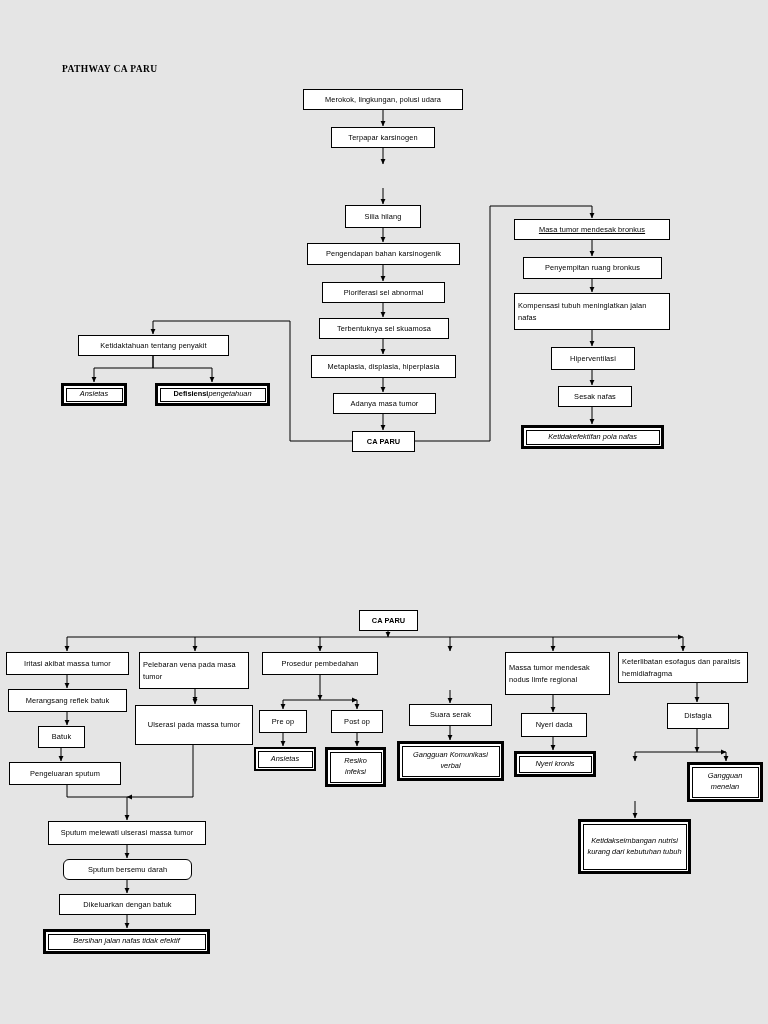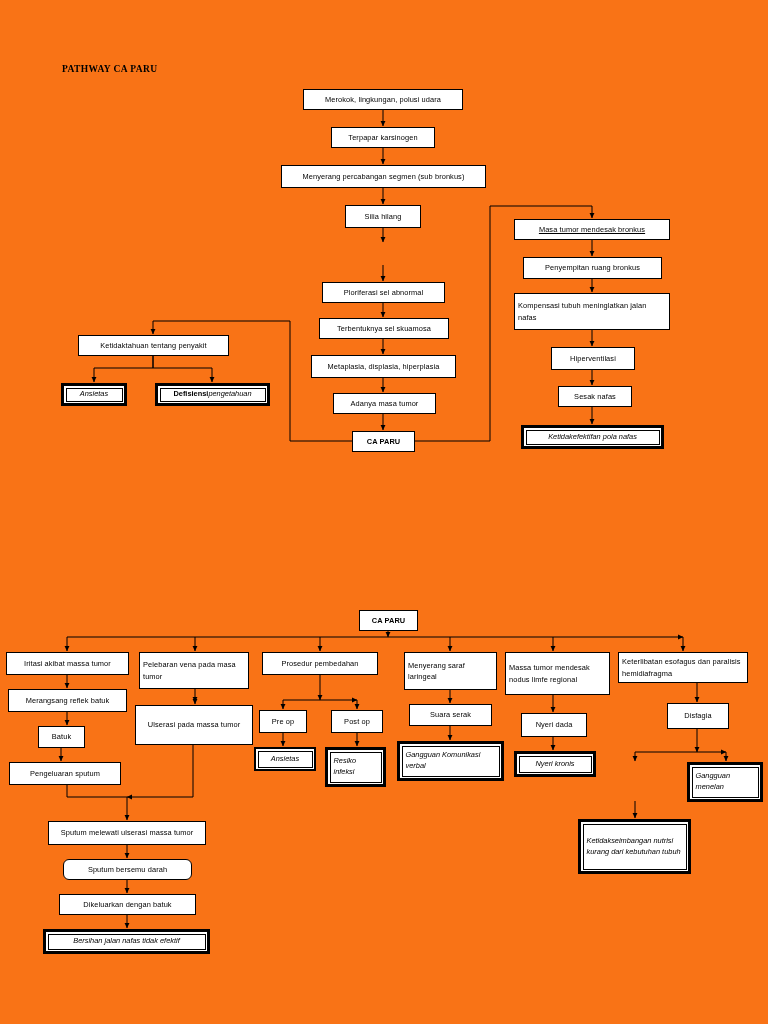--- a/index.html
+++ b/index.html
@@ -5,21 +5,21 @@
 <style>
   html, body {
     margin: 0;
     padding: 0;
     background: #ffffff;
   }
   #page {
     position: relative;
     width: 768px;
     height: 1024px;
-    background: #f97316;
+    background: #e5e5e5;
     overflow: hidden;
     font-family: "Liberation Sans", sans-serif;
   }
   #wires {
     position: absolute;
     left: 0; top: 0;
     width: 768px; height: 1024px;
     pointer-events: none;
   }
   .title {
@@ -57,20 +57,21 @@
   }
   .dx > .dx-inner {
     box-sizing: border-box;
     width: 100%;
     height: 100%;
     border: 1px solid #000;
     background: #ffffff;
     display: flex;
     align-items: center;
     justify-content: center;
+    text-align: center;
     font-style: italic;
     font-size: 7.4px;
     line-height: 1.45;
     color: #000;
     padding: 1px 3px;
   }
   .dx.thin { border-width: 2.5px; }
   .mix-bold { font-style: normal; font-weight: bold; }
   .mix-ital { font-style: italic; font-weight: normal; }
 </style>
@@ -153,24 +154,24 @@
       <path d="M635,752 L635,761"></path>
       <path d="M726,752 L726,761"></path>
       <path d="M635,801 L635,818"></path>
     </g>
   </svg>
 
   <div class="node" style="left:303px; top:89px; width:160px; height:21px;">Merokok, lingkungan, polusi udara</div>
 
   <div class="node" style="left:331px; top:127px; width:104px; height:21px;">Terpapar karsinogen</div>
 
-  <div class="node" style="left:281px; top:165px; width:205px; height:23px;">Menyerang percabangan segmen (sub bronkus)</div>
 
   <div class="node" style="left:345px; top:205px; width:76px; height:23px;">Silia hilang</div>
 
+  <div class="node" style="left:307px; top:243px; width:153px; height:22px;">Pengendapan bahan karsinogenik</div>
 
   <div class="node" style="left:322px; top:282px; width:123px; height:21px;">Ploriferasi sel abnormal</div>
 
   <div class="node" style="left:319px; top:318px; width:130px; height:21px;">Terbentuknya sel skuamosa</div>
 
   <div class="node" style="left:311px; top:355px; width:145px; height:23px;">Metaplasia, displasia, hiperplasia</div>
 
   <div class="node" style="left:333px; top:393px; width:103px; height:21px;">Adanya masa tumor</div>
 
   <div class="node bold" style="left:352px; top:431px; width:63px; height:21px;">CA PARU</div>
@@ -225,21 +226,20 @@
   <div class="node" style="left:331px; top:710px; width:52px; height:23px;">Post op</div>
 
   <div class="dx thin" style="left:254px; top:747px; width:62px; height:24px;">
     <div class="dx-inner">Ansietas</div>
   </div>
 
   <div class="dx" style="left:325px; top:747px; width:61px; height:40px;">
     <div class="dx-inner">Resiko infeksi</div>
   </div>
 
-  <div class="node" style="left:404px; top:652px; width:93px; height:38px;">Menyerang saraf laringeal</div>
   <div class="node" style="left:409px; top:704px; width:83px; height:22px;">Suara serak</div>
 
   <div class="dx" style="left:397px; top:741px; width:107px; height:40px;">
     <div class="dx-inner">Gangguan Komunikasi verbal</div>
   </div>
 
   <div class="node" style="left:505px; top:652px; width:105px; height:43px;">Massa tumor mendesak nodus limfe regional</div>
   <div class="node" style="left:521px; top:713px; width:66px; height:24px;">Nyeri dada</div>
 
   <div class="dx" style="left:514px; top:751px; width:82px; height:26px;">

